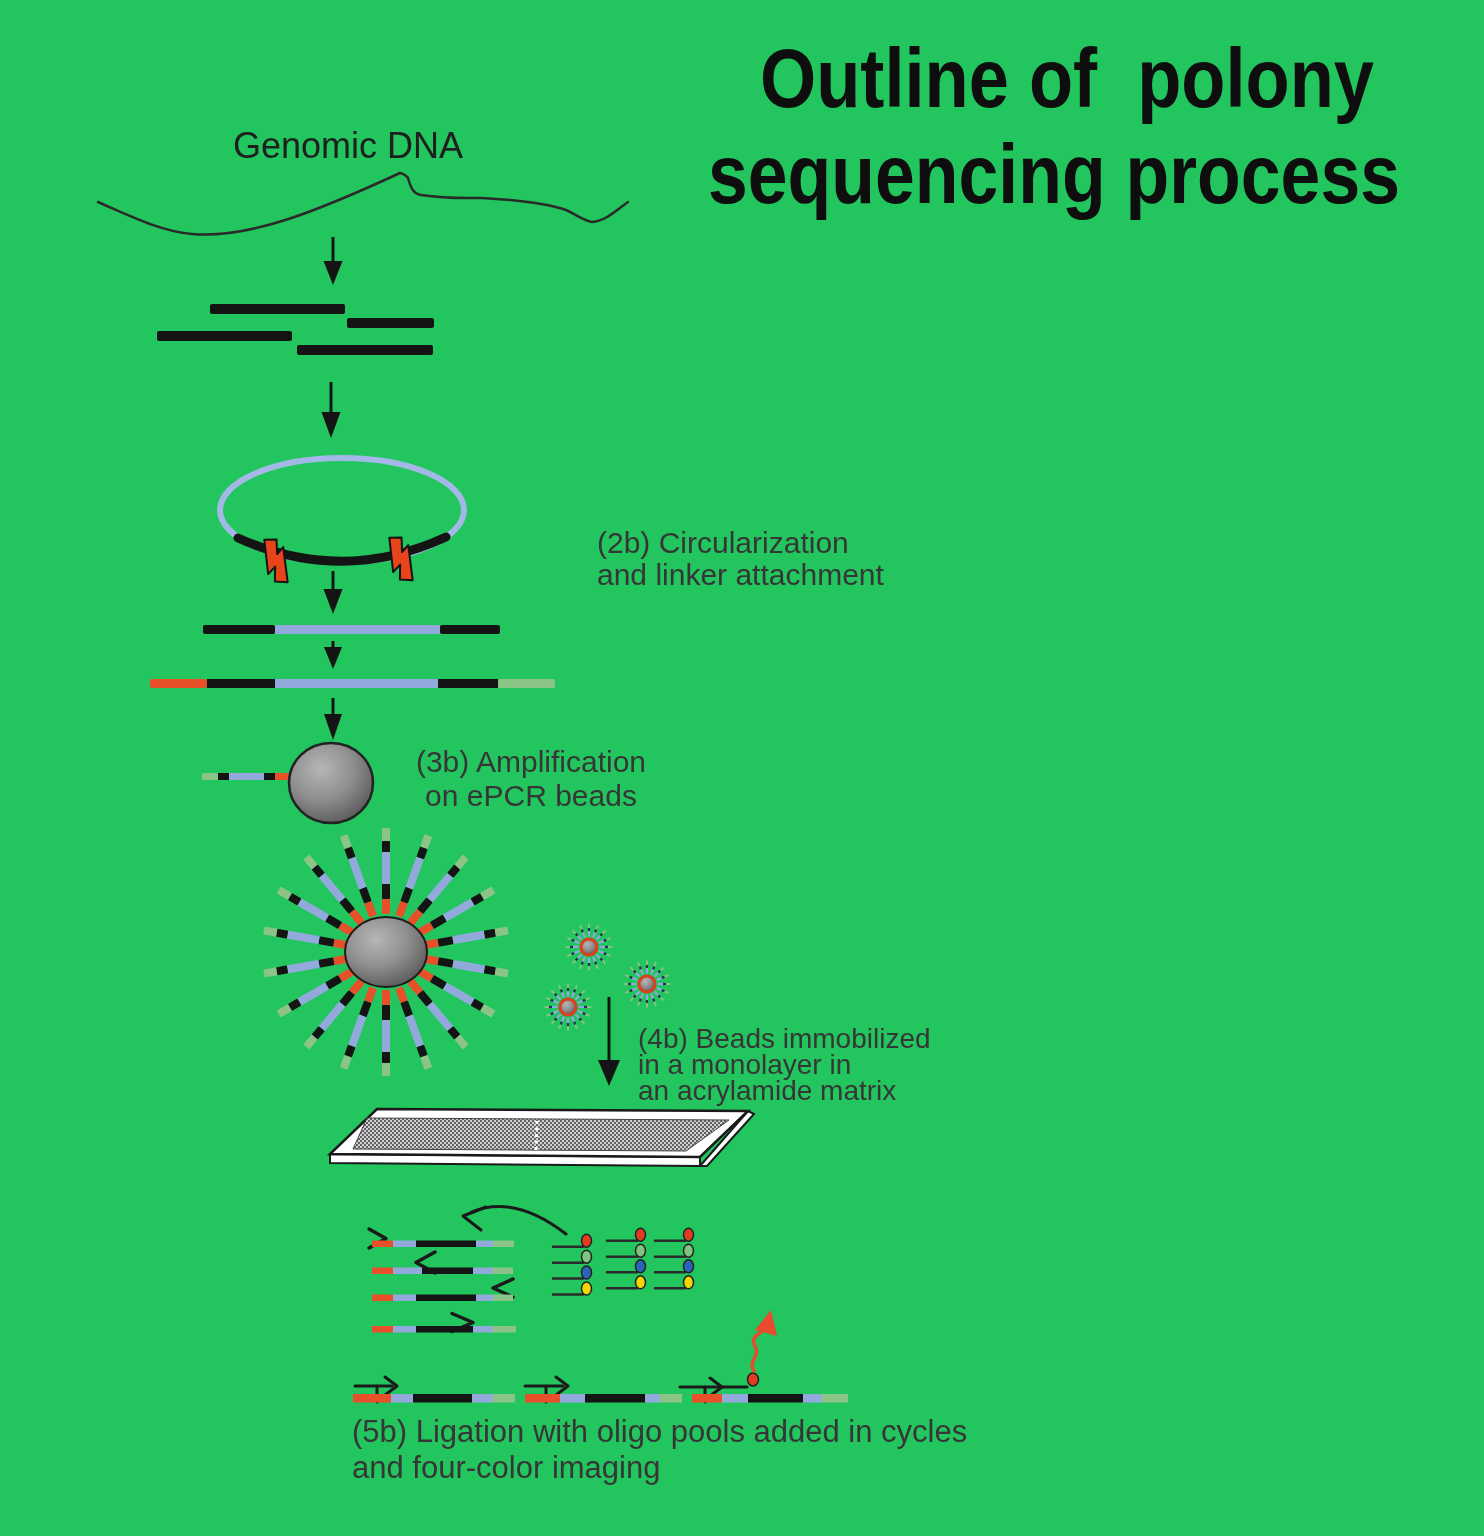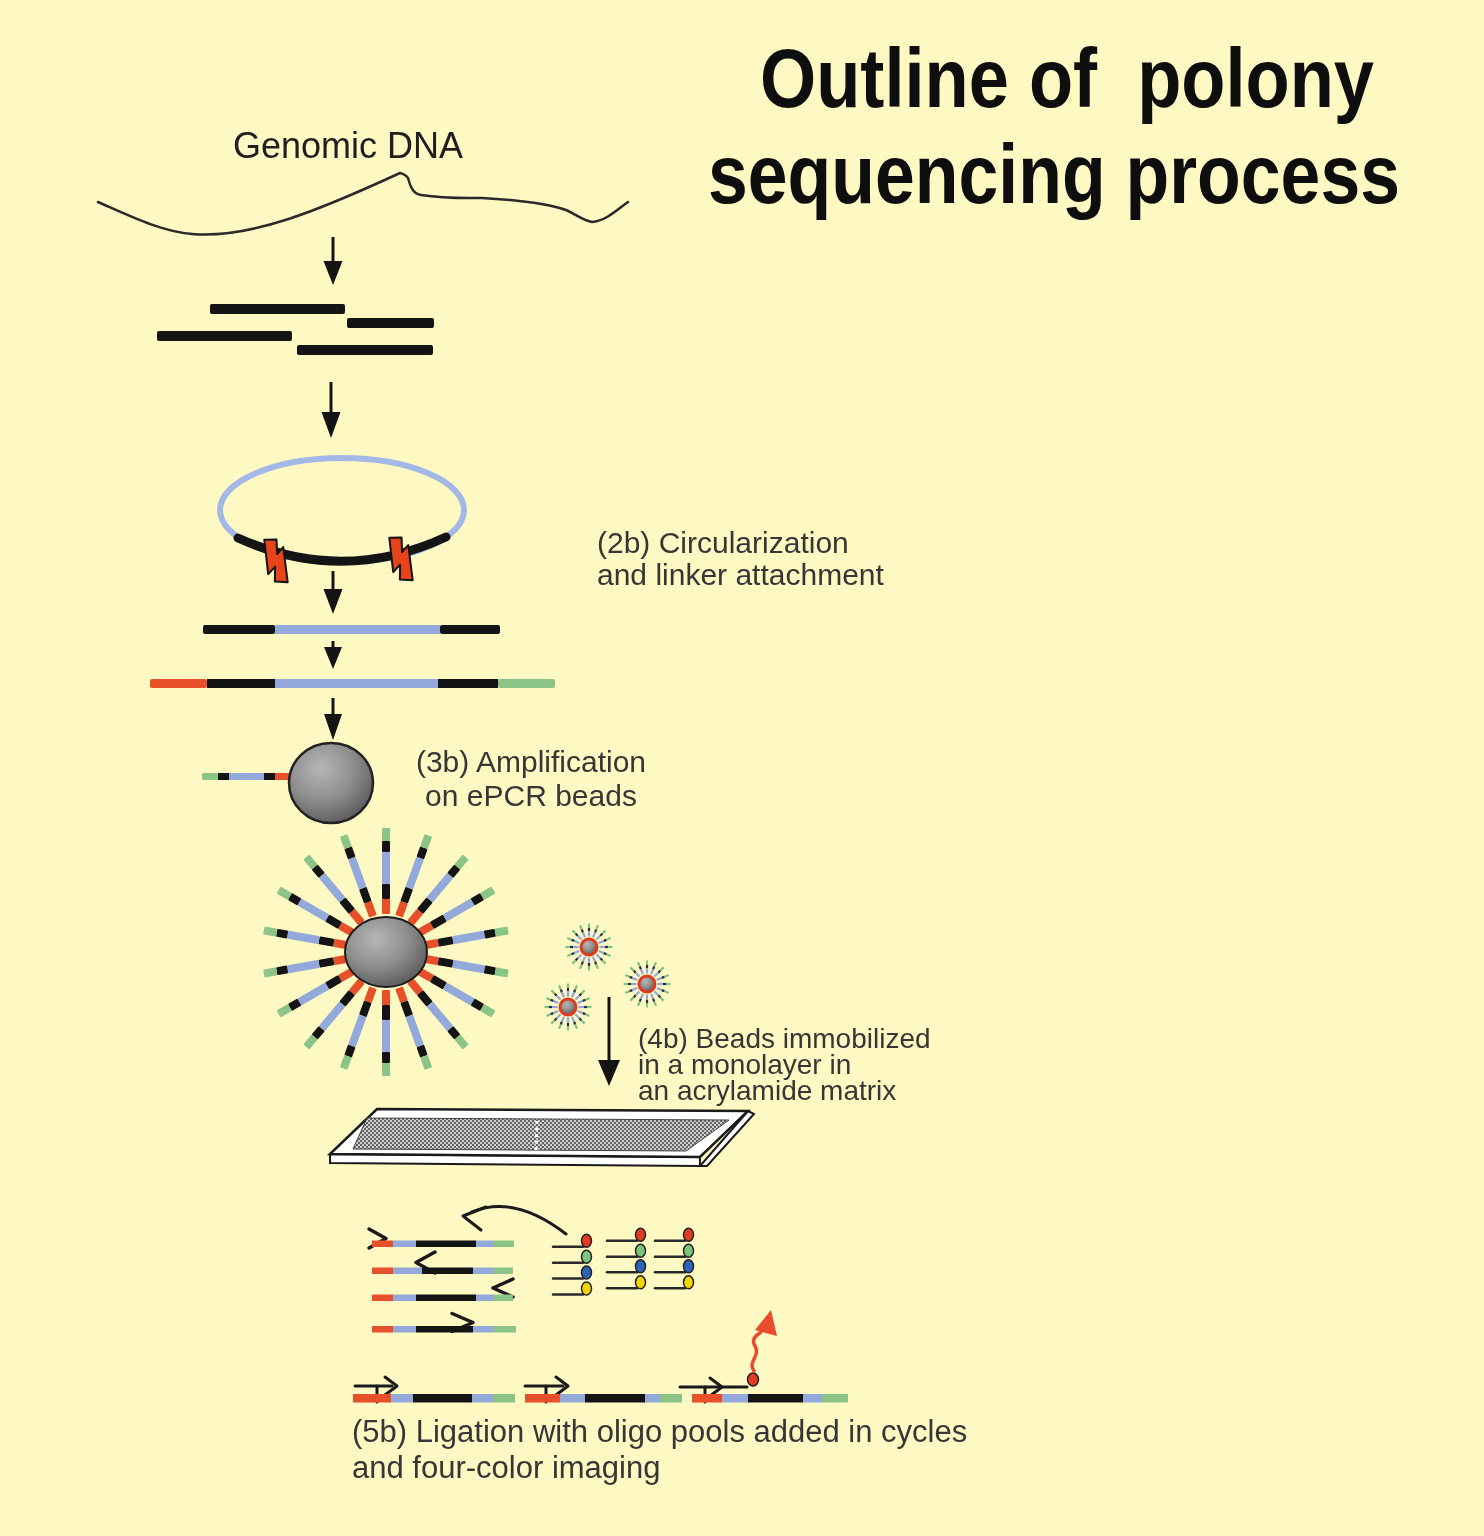--- a/index.html
+++ b/index.html
@@ -1,16 +1,16 @@
 <!DOCTYPE html>
 <html style="--c-black: #141414; --c-linker_blue: #93a9dc; --c-circle_blue: #a3b8e6; --c-adapter_red: #e8502a; --c-adapter_green: #8cc487; --c-bolt_orange: #e8441c; --c-dot_red: #e03c20; --c-dot_green: #7fc47e; --c-dot_blue: #2b63b8; --c-dot_yellow: #f2d603; --c-squiggle_red: #e84b2d; --c-bead_gray_light: #b6b6b6; --c-bead_gray_dark: #474747; --c-plate_halftone_bg: #cfcfcf; --c-plate_halftone_dot: #3f3f3f;"><head>
 <meta charset="utf-8">
 <style>
   html,body{margin:0;padding:0;background:#ffffff;}
-  .canvas{position:relative;width:1484px;height:1536px;background:#fef9c3;overflow:hidden;
+  .canvas{position:relative;width:1484px;height:1536px;background:#22c55e;overflow:hidden;
           font-family:"Liberation Sans","DejaVu Sans",sans-serif;}
   .canvas > svg{position:absolute;left:0;top:0;}
   
   .f-k{fill:var(--c-black,#141414);}
   .f-b{fill:var(--c-linker_blue,#93a9dc);}
   .f-r{fill:var(--c-adapter_red,#e8502a);}
   .f-g{fill:var(--c-adapter_green,#8cc487);}
   .bolt{fill:var(--c-bolt_orange,#e8441c);stroke:#141414;stroke-width:2;stroke-linejoin:round;}
   .circle-blue{stroke:var(--c-circle_blue,#a3b8e6);}
   .od-red{fill:var(--c-dot_red,#e03c20);stroke:#222;stroke-width:1.5;}

